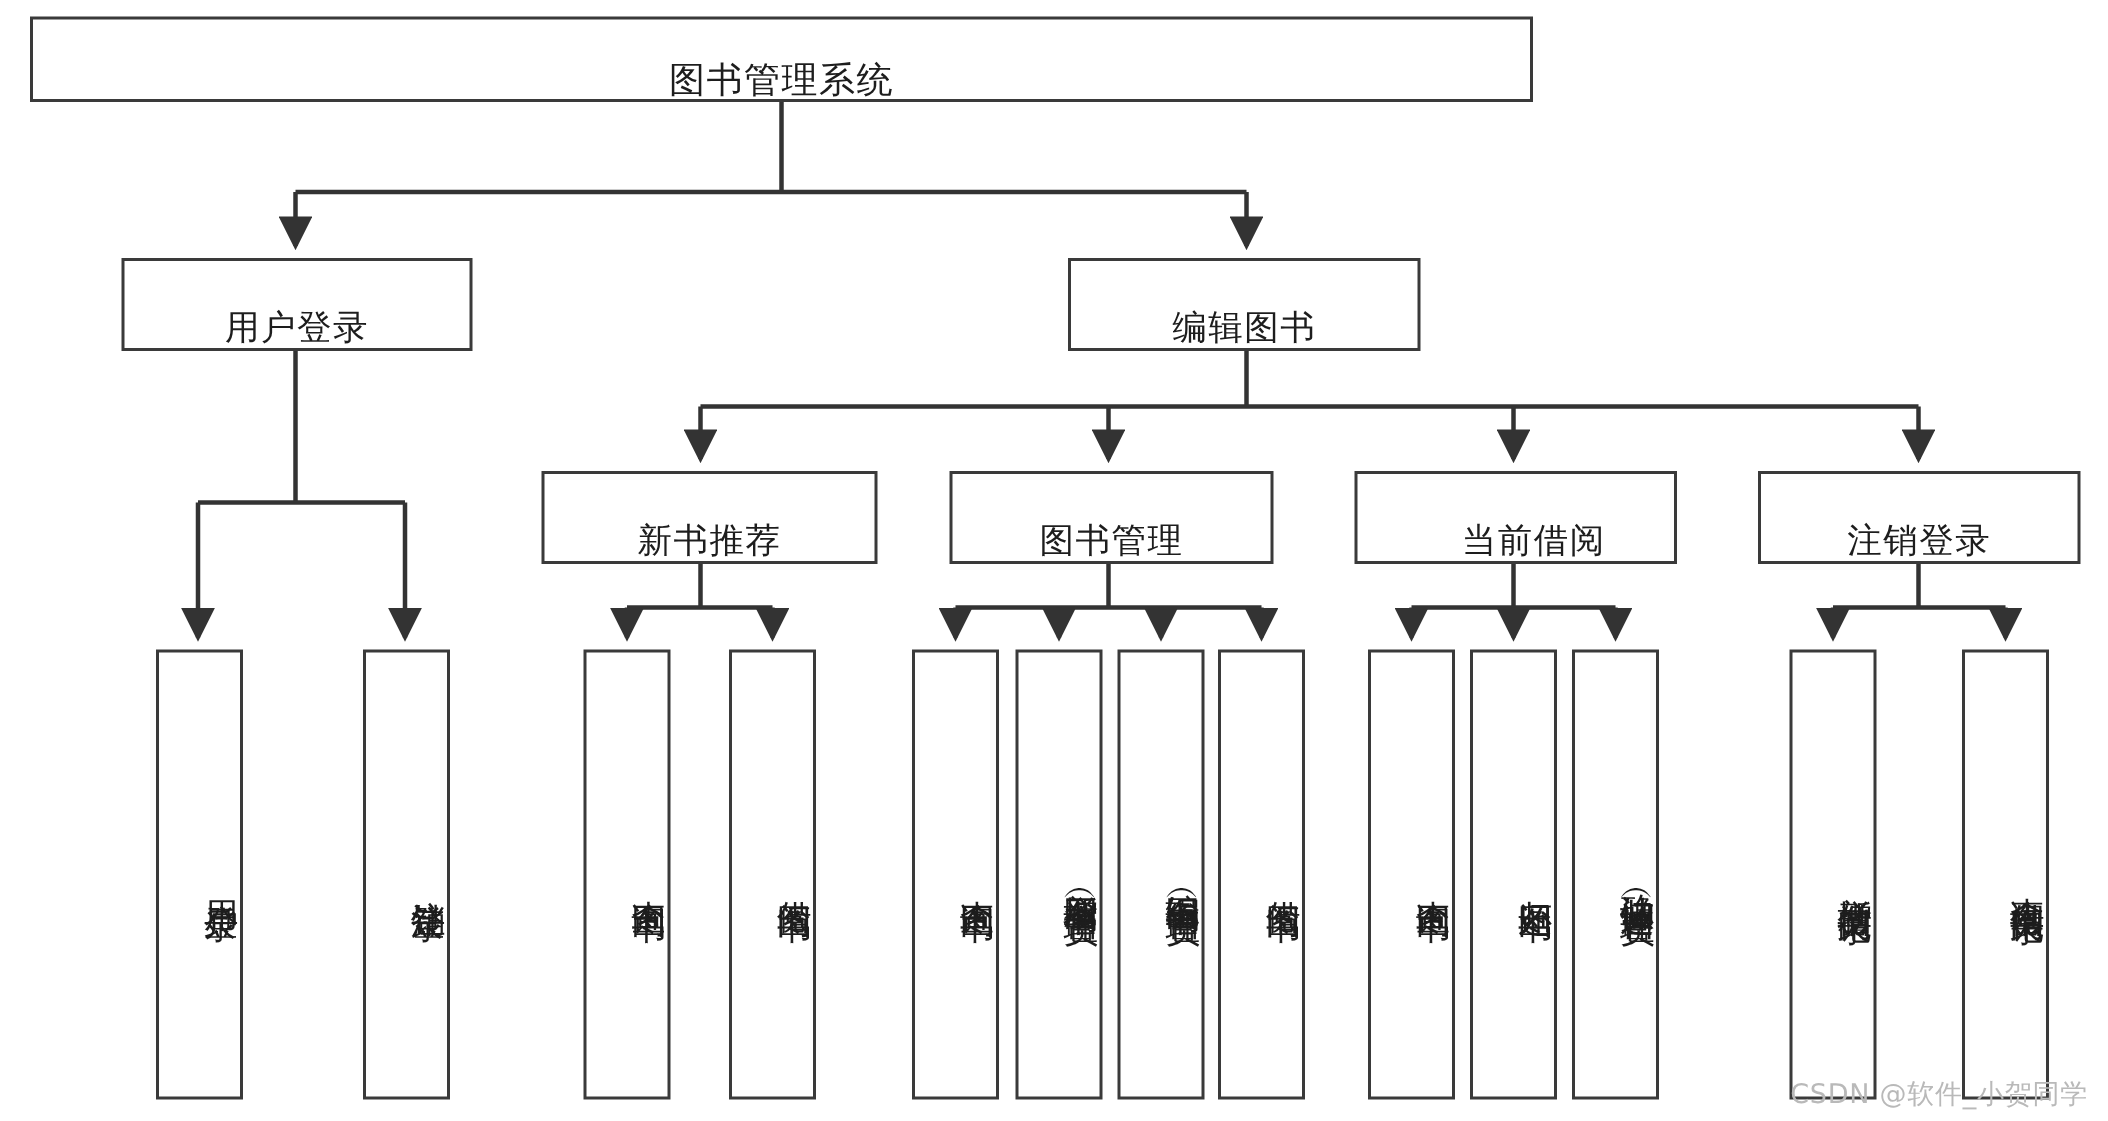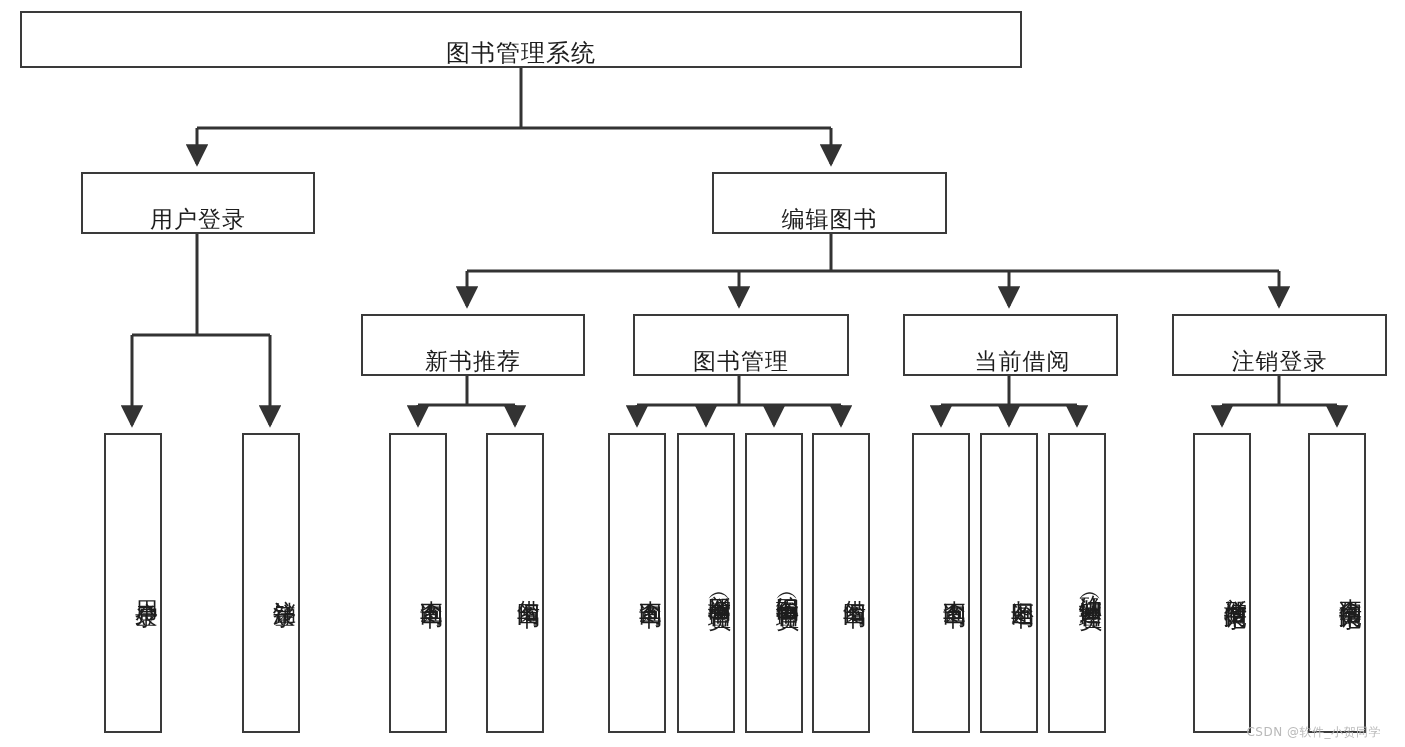--- a/index.html
+++ b/index.html
@@ -54,23 +54,23 @@
     align-items: flex-start;
     justify-content: center;
   }
   .node-v-inner {
     writing-mode: vertical-rl;
     text-orientation: upright;
     display: block;
   }
   #watermark {
     position: absolute;
-    right: 24px;
+    right: 13px;
     bottom: 6px;
-    font-size: 12px;
+    font-size: 18px;
     color: #b9b9b9;
     letter-spacing: 0.5px;
     white-space: nowrap;
     z-index: 5;
   }
 </style>
 </head>
 <body>
 
 <div id="diagram-root">

